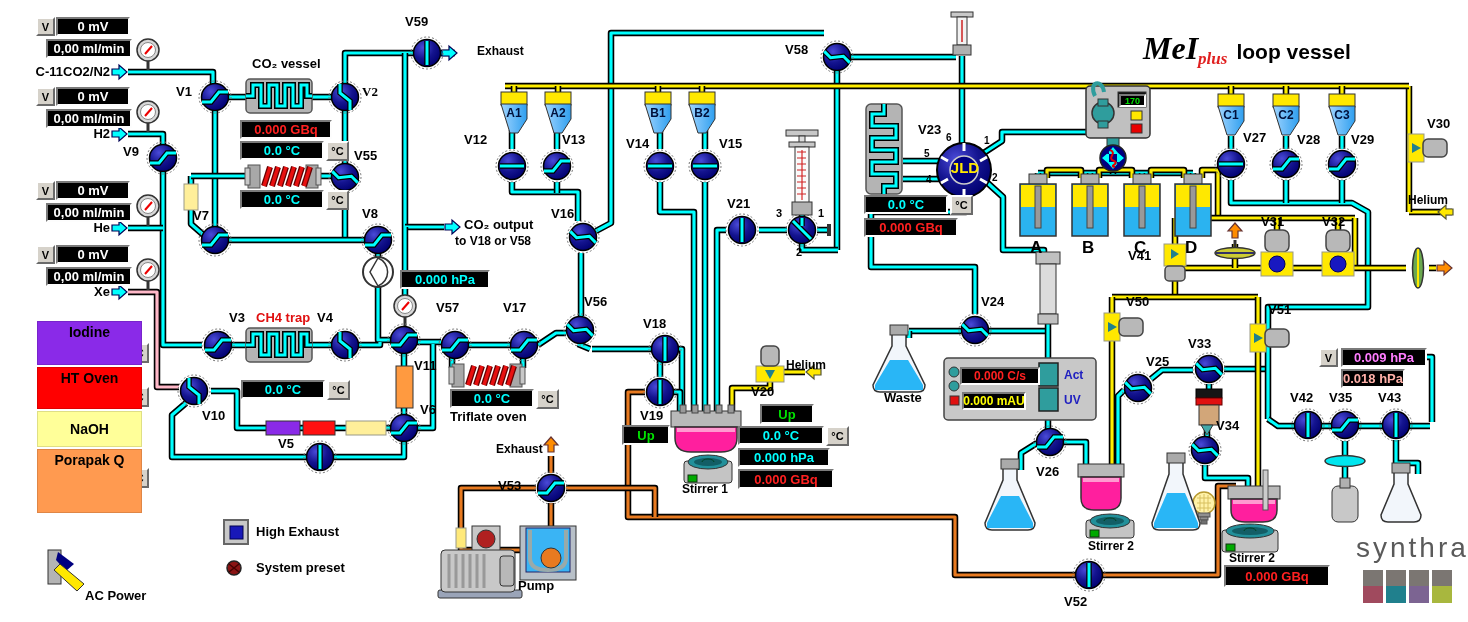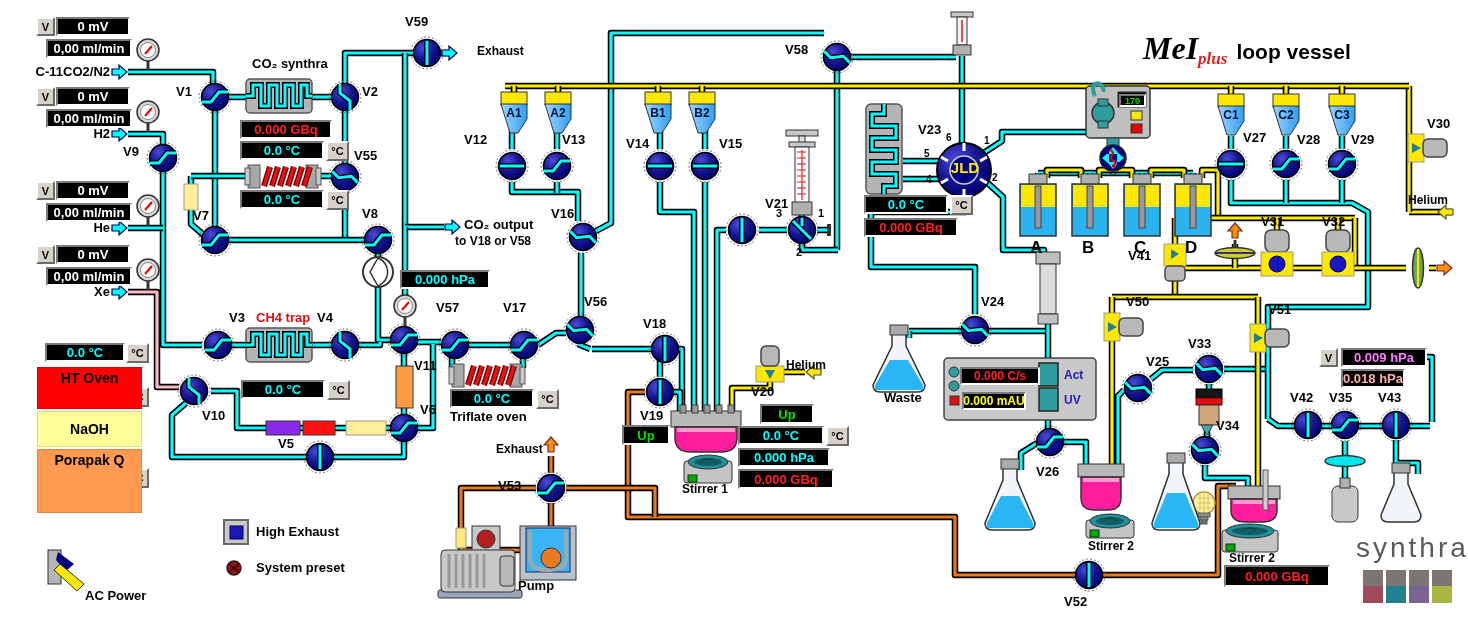--- a/index.html
+++ b/index.html
@@ -992,40 +992,40 @@
   <path d="M0,-12 L0,12" fill="none" stroke="#00ffff" stroke-width="3"></path>
         </g>
       </g>
     </svg>
   <div id="ui" class="abs" style="left:0;top:0;width:1468px;height:622px;">
       <div class="lbl" style="left:1030px;top:238px;font-size:17px;">A</div>
       <div class="lbl" style="left:1082px;top:238px;font-size:17px;">B</div>
       <div class="lbl" style="left:1134px;top:238px;font-size:17px;">C</div>
       <div class="lbl" style="left:1185px;top:238px;font-size:17px;">D</div>
       <div class="vlabel" style="left:176px;top:84px;">V1</div>
-      <div class="vlabel" style="left:362px;top:84px;">V2</div>
+      <div class="vlabel" style="left:362px;top:84px;font-family:Liberation Serif, serif;">V2</div>
       <div class="vlabel" style="left:229px;top:310px;">V3</div>
       <div class="vlabel" style="left:317px;top:310px;">V4</div>
       <div class="vlabel" style="left:278px;top:436px;">V5</div>
       <div class="vlabel" style="left:420px;top:402px;">V6</div>
       <div class="vlabel" style="left:193px;top:208px;">V7</div>
       <div class="vlabel" style="left:362px;top:206px;">V8</div>
       <div class="vlabel" style="left:123px;top:144px;">V9</div>
       <div class="vlabel" style="left:202px;top:408px;">V10</div>
       <div class="vlabel" style="left:414px;top:358px;">V11</div>
       <div class="vlabel" style="left:464px;top:132px;">V12</div>
       <div class="vlabel" style="left:562px;top:132px;">V13</div>
       <div class="vlabel" style="left:626px;top:136px;">V14</div>
       <div class="vlabel" style="left:719px;top:136px;">V15</div>
       <div class="vlabel" style="left:551px;top:206px;">V16</div>
       <div class="vlabel" style="left:503px;top:300px;">V17</div>
       <div class="vlabel" style="left:643px;top:316px;">V18</div>
       <div class="vlabel" style="left:640px;top:408px;">V19</div>
       <div class="vlabel" style="left:751px;top:384px;">V20</div>
-      <div class="vlabel" style="left:727px;top:196px;margin-left:38px;">V21</div>
+      <div class="vlabel" style="left:727px;top:196px;">V21</div>
       <div class="vlabel" style="left:918px;top:122px;">V23</div>
       <div class="vlabel" style="left:981px;top:294px;">V24</div>
       <div class="vlabel" style="left:1146px;top:354px;">V25</div>
       <div class="vlabel" style="left:1036px;top:464px;">V26</div>
       <div class="vlabel" style="left:1243px;top:130px;">V27</div>
       <div class="vlabel" style="left:1297px;top:132px;">V28</div>
       <div class="vlabel" style="left:1351px;top:132px;">V29</div>
       <div class="vlabel" style="left:1427px;top:116px;">V30</div>
       <div class="vlabel" style="left:1261px;top:214px;">V31</div>
       <div class="vlabel" style="left:1322px;top:214px;">V32</div>
@@ -1095,24 +1095,25 @@
       <div class="lbl" style="left:8px;top:64px;width:102px;text-align:right;">C-11CO2/N2</div>
       <div class="disp" style="left:56px;top:87px;width:74px;height:19px;color:#fff;">0 mV</div>
       <div class="disp" style="left:46px;top:109px;width:86px;height:19px;color:#fff;">0,00 ml/min</div>
       <div class="lbl" style="left:8px;top:126px;width:102px;text-align:right;">H2</div>
       <div class="disp" style="left:56px;top:181px;width:74px;height:19px;color:#fff;">0 mV</div>
       <div class="disp" style="left:46px;top:203px;width:86px;height:19px;color:#fff;">0,00 ml/min</div>
       <div class="lbl" style="left:8px;top:220px;width:102px;text-align:right;">He</div>
       <div class="disp" style="left:56px;top:245px;width:74px;height:19px;color:#fff;">0 mV</div>
       <div class="disp" style="left:46px;top:267px;width:86px;height:19px;color:#fff;">0,00 ml/min</div>
       <div class="lbl" style="left:8px;top:284px;width:102px;text-align:right;">Xe</div>
+      <div class="panel" style="left:37px;top:321px;width:105px;height:44px;background:#8a2ae8;color:#000;font-size:14px;padding-top:2px;">Iodine</div>
       <div class="panel" style="left:37px;top:367px;width:105px;height:42px;background:#ff0000;color:#000;font-size:14px;padding-top:2px;">HT Oven</div>
       <div class="panel" style="left:37px;top:411px;width:105px;height:36px;background:#ffff99;color:#000;font-size:14px;padding-top:9px;">NaOH</div>
       <div class="panel" style="left:37px;top:449px;width:105px;height:64px;background:#ff9a50;color:#000;font-size:14px;padding-top:2px;">Porapak Q</div>
-      <div class="lbl" style="left:252px;top:56px;font-size:13px;">CO₂ synthra</div>
+      <div class="lbl" style="left:252px;top:56px;font-size:13px;">CO₂ vessel</div>
       <div class="lbl" style="left:256px;top:310px;font-size:13px;color:#e01010;">CH4 trap</div>
       <div class="lbl" style="left:450px;top:409px;font-size:13px;">Triflate oven</div>
       <div class="lbl" style="left:477px;top:44px;font-size:12px;">Exhaust</div>
       <div class="lbl" style="left:496px;top:442px;font-size:12px;">Exhaust</div>
       <div class="lbl" style="left:464px;top:217px;font-size:13px;">CO₂ output</div>
       <div class="lbl" style="left:455px;top:234px;font-size:12px;">to V18 or V58</div>
       <div class="lbl" style="left:786px;top:358px;font-size:12px;">Helium</div>
       <div class="lbl" style="left:1408px;top:193px;font-size:12px;">Helium</div>
       <div class="lbl" style="left:518px;top:578px;font-size:13px;">Pump</div>
       <div class="lbl" style="left:884px;top:390px;font-size:13px;">Waste</div>

